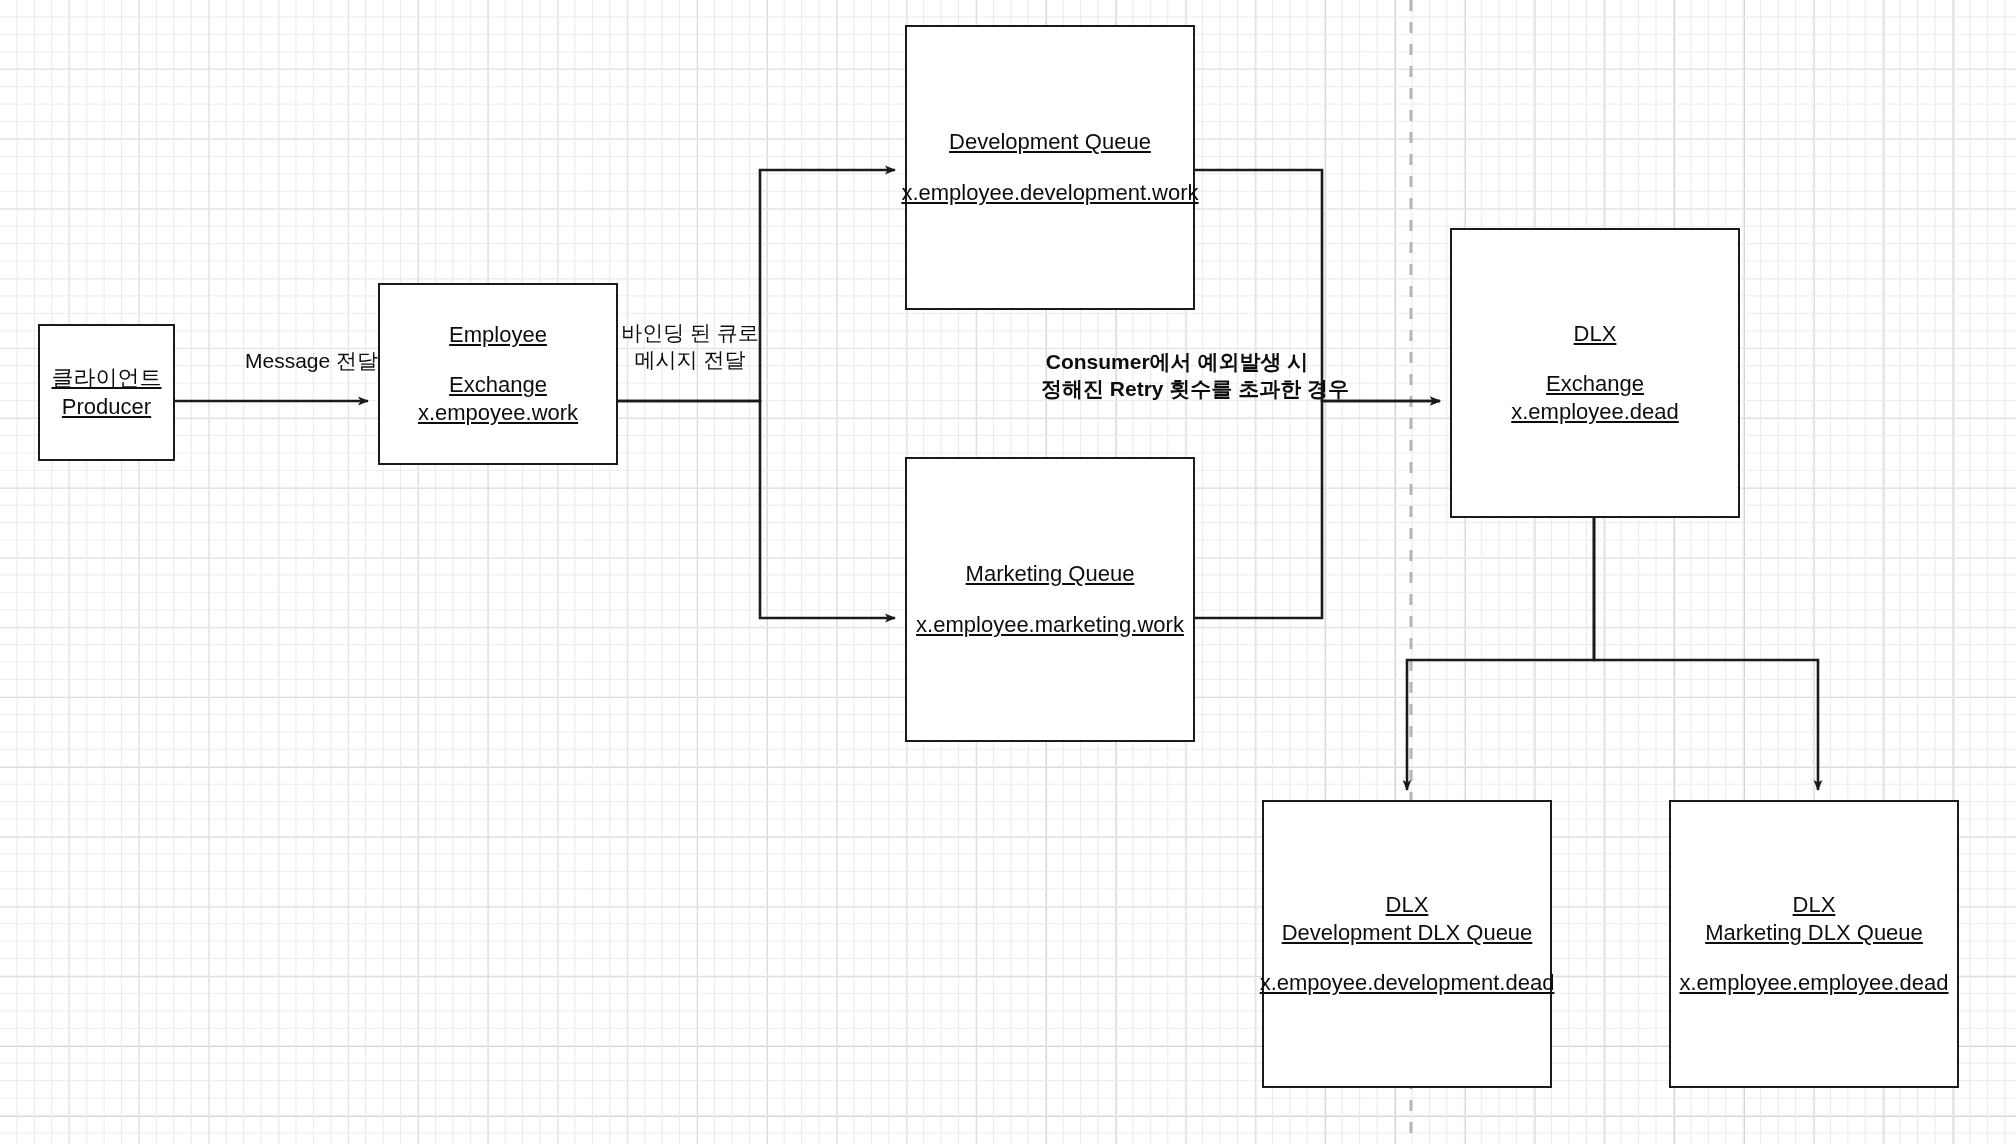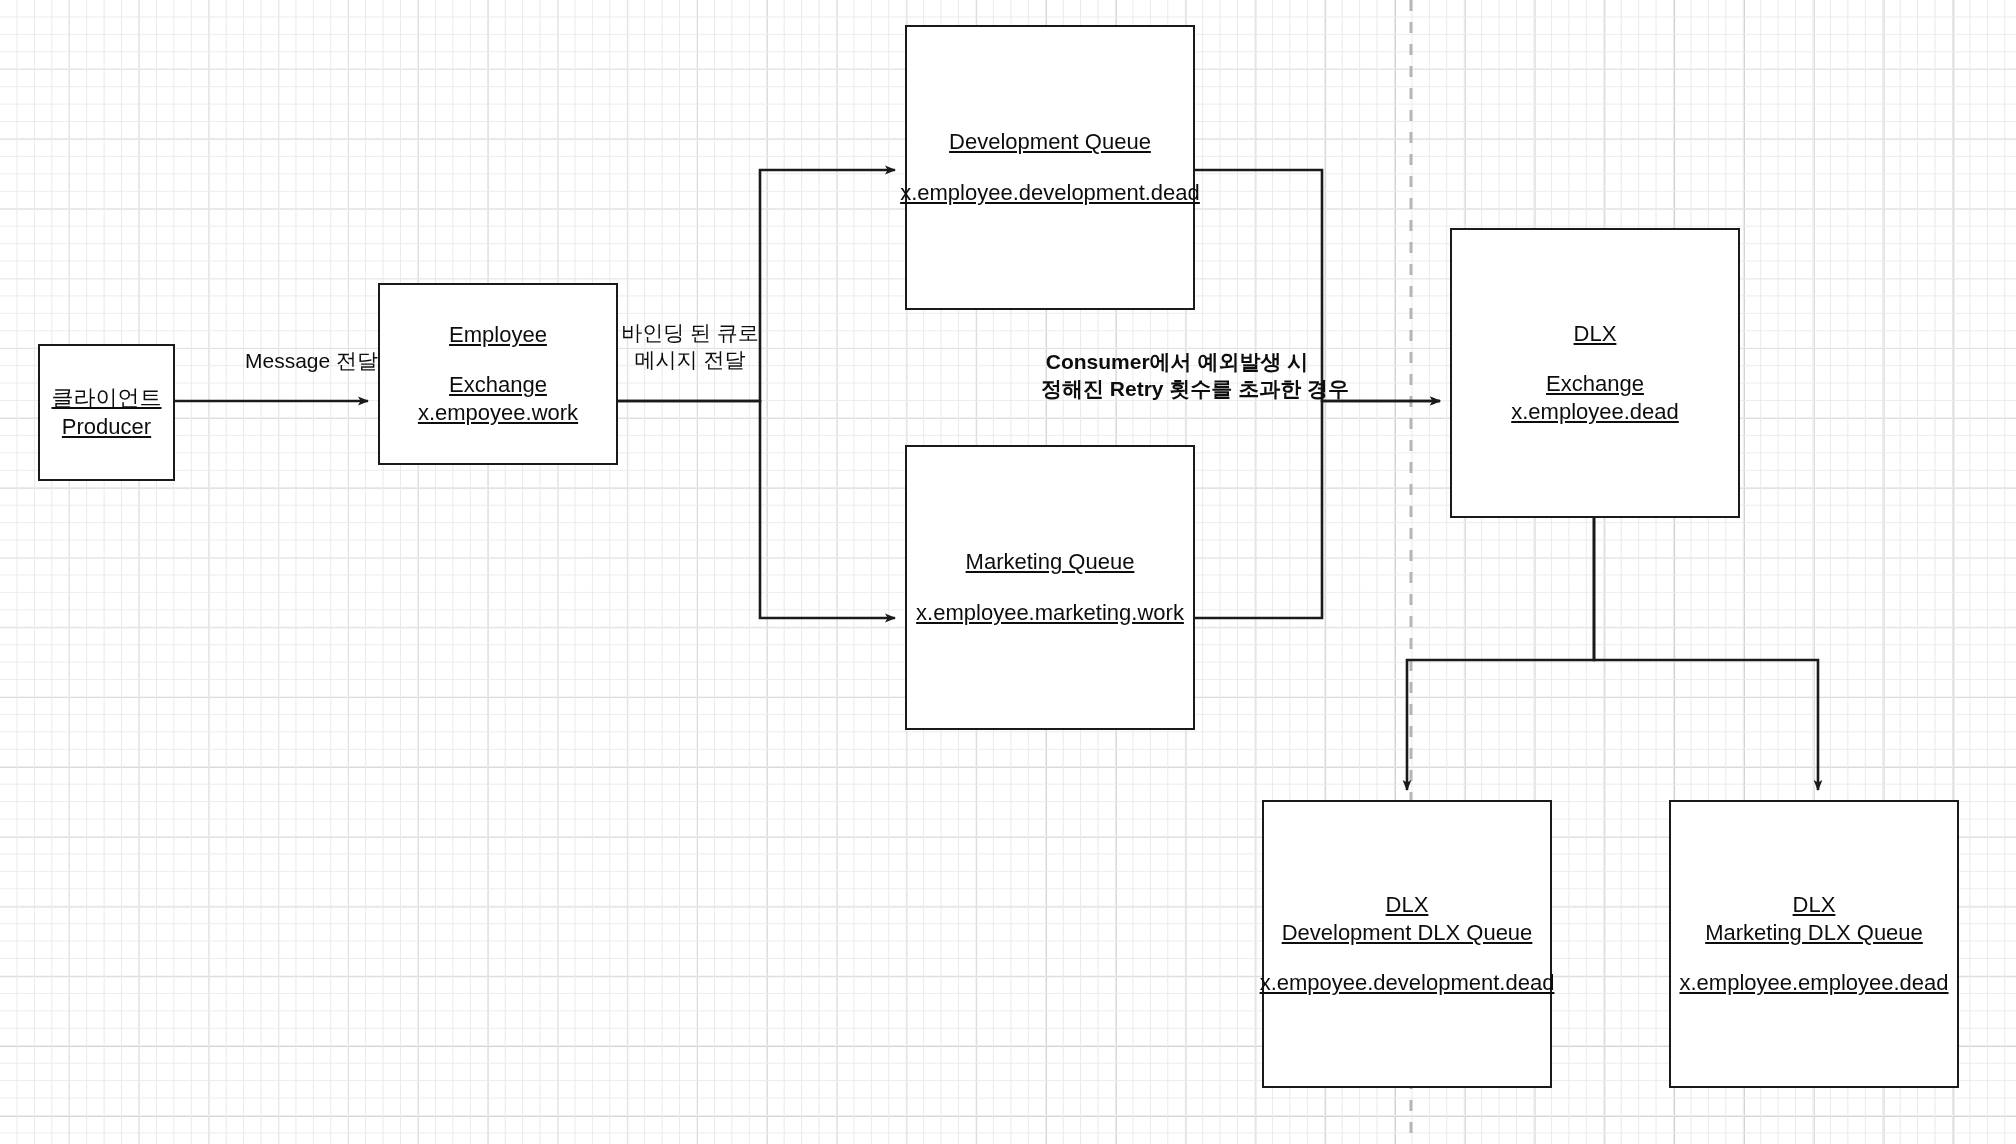--- a/index.html
+++ b/index.html
@@ -87,39 +87,39 @@
 
     <path d="M1195,170 L1322,170 L1322,401 L1440,401" fill="none" stroke="#1a1a1a" stroke-width="2.6" marker-end="url(#arrow)"></path>
 
     <path d="M1195,618 L1322,618 L1322,401 L1440,401" fill="none" stroke="#1a1a1a" stroke-width="2.6" marker-end="url(#arrow)"></path>
 
     <path d="M1594,518 L1594,660 L1407,660 L1407,790" fill="none" stroke="#1a1a1a" stroke-width="2.6" marker-end="url(#arrow)"></path>
 
     <path d="M1594,518 L1594,660 L1818,660 L1818,790" fill="none" stroke="#1a1a1a" stroke-width="2.6" marker-end="url(#arrow)"></path>
   </svg>
 
-  <div class="node" style="left:38px; top:344px; width:137px; height:137px;">
+  <div class="node" style="left:38px; top:324px; width:137px; height:137px;">
     <span class="ln">클라이언트</span>
     <span class="ln">Producer</span>
   </div>
 
   <div class="node" style="left:378px; top:283px; width:240px; height:182px;">
     <span class="ln">Employee</span>
     <span class="gap"></span>
     <span class="ln">Exchange</span>
     <span class="ln">x.empoyee.work</span>
   </div>
 
   <div class="node" style="left:905px; top:25px; width:290px; height:285px;">
     <span class="ln">Development Queue</span>
     <span class="gap"></span>
-    <span class="ln">x.employee.development.dead</span>
+    <span class="ln">x.employee.development.work</span>
   </div>
 
-  <div class="node" style="left:905px; top:445px; width:290px; height:285px;">
+  <div class="node" style="left:905px; top:457px; width:290px; height:285px;">
     <span class="ln">Marketing Queue</span>
     <span class="gap"></span>
     <span class="ln">x.employee.marketing.work</span>
   </div>
 
   <div class="node" style="left:1450px; top:228px; width:290px; height:290px;">
     <span class="ln">DLX</span>
     <span class="gap"></span>
     <span class="ln">Exchange</span>
     <span class="ln">x.employee.dead</span>

